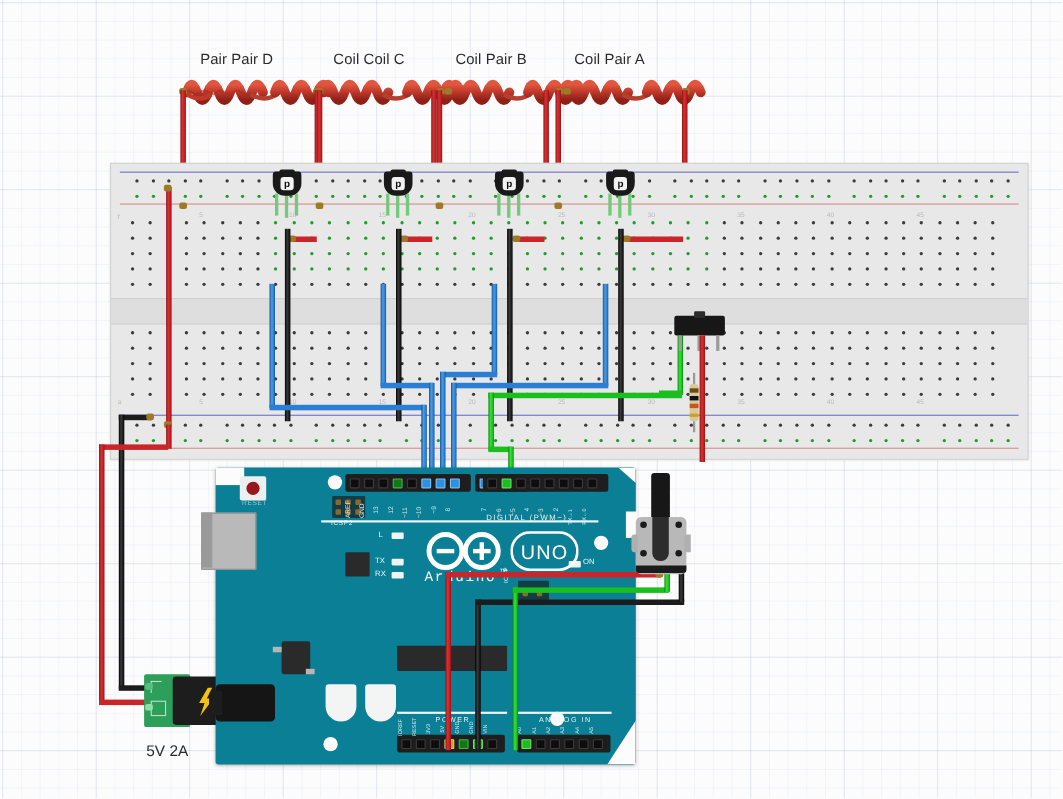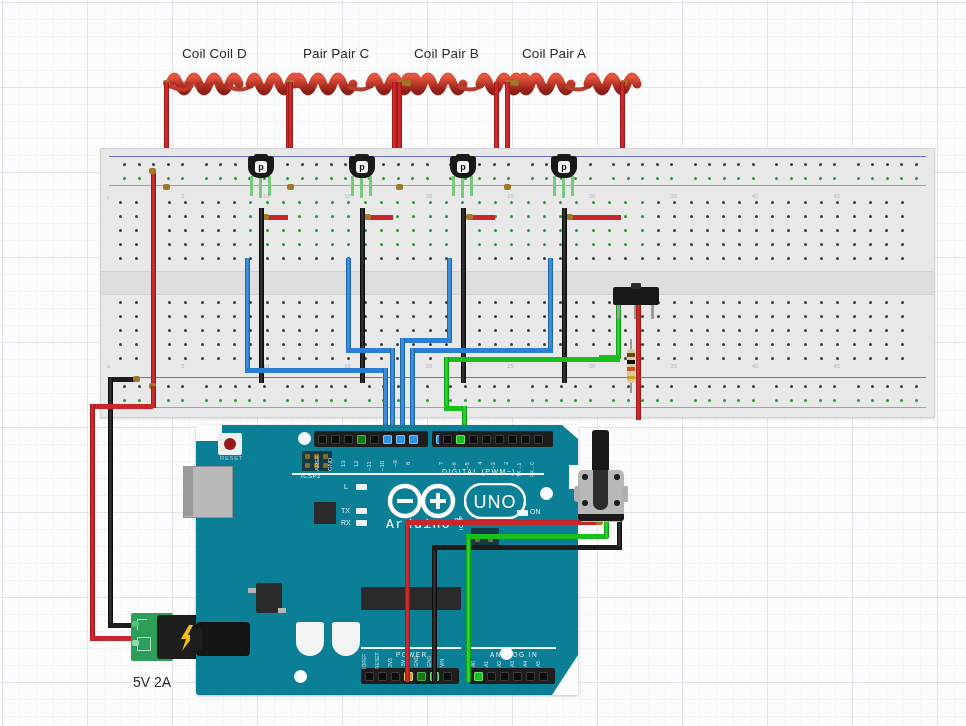--- a/index.html
+++ b/index.html
@@ -105,22 +105,22 @@
   
   #sensor{position:absolute;left:613px;top:283px;width:46px;height:22px;}
   
   #res{position:absolute;left:627px;top:345px;width:8px;height:44px;}
 </style>
 </head>
 <body>
 
 <div id="canvas"></div>
 
-<div class="coil-label" style="left:182px;top:46px;">Coil Coil D</div>
-<div class="coil-label" style="left:303px;top:46px;">Pair Pair C</div>
+<div class="coil-label" style="left:182px;top:46px;">Pair Pair D</div>
+<div class="coil-label" style="left:303px;top:46px;">Coil Coil C</div>
 <div class="coil-label" style="left:414px;top:46px;">Coil Pair B</div>
 <div class="coil-label" style="left:522px;top:46px;">Coil Pair A</div>
 
 <svg class="abs" style="left:0;top:0;width:966px;height:726px;pointer-events:none;">
   <defs>
     <linearGradient id="cw" x1="0" y1="0" x2="0" y2="1">
       <stop offset="0%" stop-color="#e2553f"></stop>
       <stop offset="45%" stop-color="#c0392b"></stop>
       <stop offset="100%" stop-color="#8e2018"></stop>
     </linearGradient>

